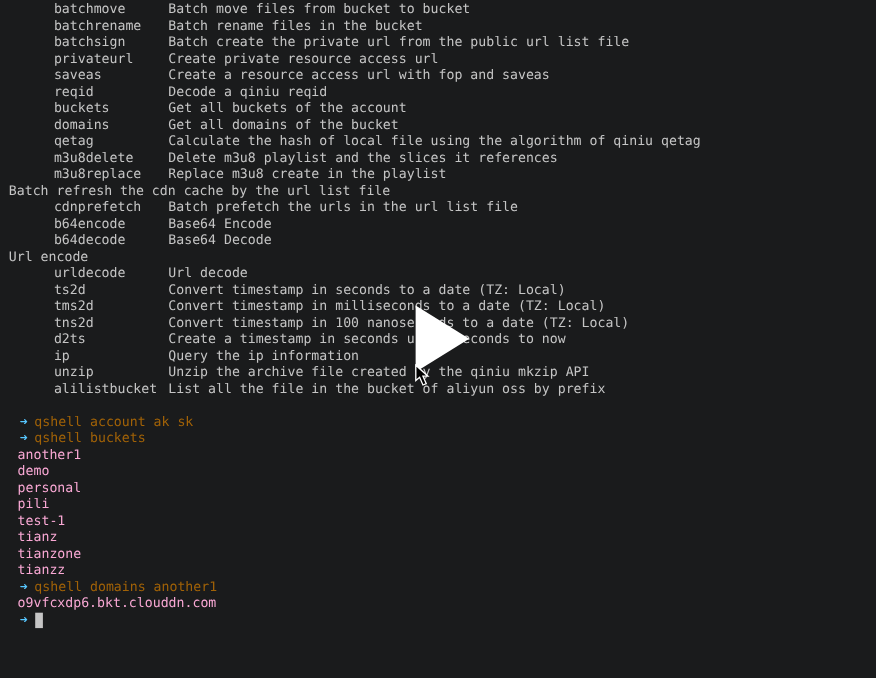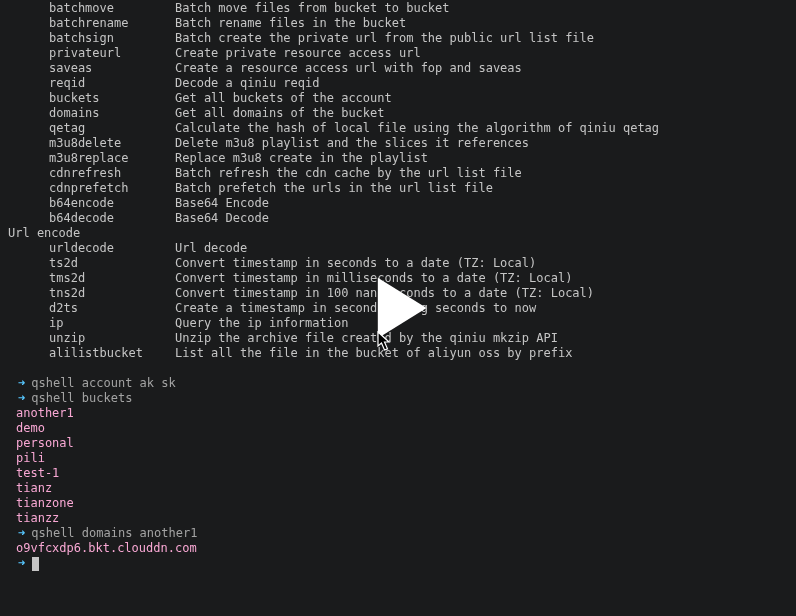--- a/index.html
+++ b/index.html
@@ -11,21 +11,20 @@
       line-height: 15px;
       width: 796px;
       height: 616px;
       overflow: hidden;
       position: relative;
       padding: 1px 0 0 8px;
     }
     .cmd-line {
       display: flex;
       white-space: pre;
-      gap: 22px;
     }
     .cmd-name {
       width: 145px;
       flex-shrink: 0;
       padding-left: 41px;
     }
     .cmd-desc {
       flex: 1;
     }
     .blank-line {
@@ -36,21 +35,21 @@
       align-items: center;
       white-space: pre;
     }
     .prompt-sym {
       color: #57c7ff;
       margin-left: 10px;
       margin-right: 6px;
       font-weight: bold;
     }
     .shell-cmd {
-      color: #a3a3a3;
+      color: #a16207;
     }
     .out-line {
       color: #f9a8d4;
       padding-left: 8px;
     }
     .cursor-block {
       display: inline-block;
       width: 7px;
       height: 14px;
       background: #c5c5c5;
@@ -94,21 +93,21 @@
       <div class="cmd-line"><span class="cmd-name">batchrename</span><span class="cmd-desc">Batch rename files in the bucket</span></div>
       <div class="cmd-line"><span class="cmd-name">batchsign</span><span class="cmd-desc">Batch create the private url from the public url list file</span></div>
       <div class="cmd-line"><span class="cmd-name">privateurl</span><span class="cmd-desc">Create private resource access url</span></div>
       <div class="cmd-line"><span class="cmd-name">saveas</span><span class="cmd-desc">Create a resource access url with fop and saveas</span></div>
       <div class="cmd-line"><span class="cmd-name">reqid</span><span class="cmd-desc">Decode a qiniu reqid</span></div>
       <div class="cmd-line"><span class="cmd-name">buckets</span><span class="cmd-desc">Get all buckets of the account</span></div>
       <div class="cmd-line"><span class="cmd-name">domains</span><span class="cmd-desc">Get all domains of the bucket</span></div>
       <div class="cmd-line"><span class="cmd-name">qetag</span><span class="cmd-desc">Calculate the hash of local file using the algorithm of qiniu qetag</span></div>
       <div class="cmd-line"><span class="cmd-name">m3u8delete</span><span class="cmd-desc">Delete m3u8 playlist and the slices it references</span></div>
       <div class="cmd-line"><span class="cmd-name">m3u8replace</span><span class="cmd-desc">Replace m3u8 create in the playlist</span></div>
-      <div class="cmd-line"><span class="cmd-name">cdnrefresh</span><span class="cmd-desc">Batch refresh the cdn cache by the url list file</span></div>
+      <div class="cmd-line"><span class="cmd-desc">Batch refresh the cdn cache by the url list file</span></div>
       <div class="cmd-line"><span class="cmd-name">cdnprefetch</span><span class="cmd-desc">Batch prefetch the urls in the url list file</span></div>
       <div class="cmd-line"><span class="cmd-name">b64encode</span><span class="cmd-desc">Base64 Encode</span></div>
       <div class="cmd-line"><span class="cmd-name">b64decode</span><span class="cmd-desc">Base64 Decode</span></div>
       <div class="cmd-line"><span class="cmd-desc">Url encode</span></div>
       <div class="cmd-line"><span class="cmd-name">urldecode</span><span class="cmd-desc">Url decode</span></div>
       <div class="cmd-line"><span class="cmd-name">ts2d</span><span class="cmd-desc">Convert timestamp in seconds to a date (TZ: Local)</span></div>
       <div class="cmd-line"><span class="cmd-name">tms2d</span><span class="cmd-desc">Convert timestamp in milliseconds to a date (TZ: Local)</span></div>
       <div class="cmd-line"><span class="cmd-name">tns2d</span><span class="cmd-desc">Convert timestamp in 100 nanoseconds to a date (TZ: Local)</span></div>
       <div class="cmd-line"><span class="cmd-name">d2ts</span><span class="cmd-desc">Create a timestamp in seconds using seconds to now</span></div>
       <div class="cmd-line"><span class="cmd-name">ip</span><span class="cmd-desc">Query the ip information</span></div>

